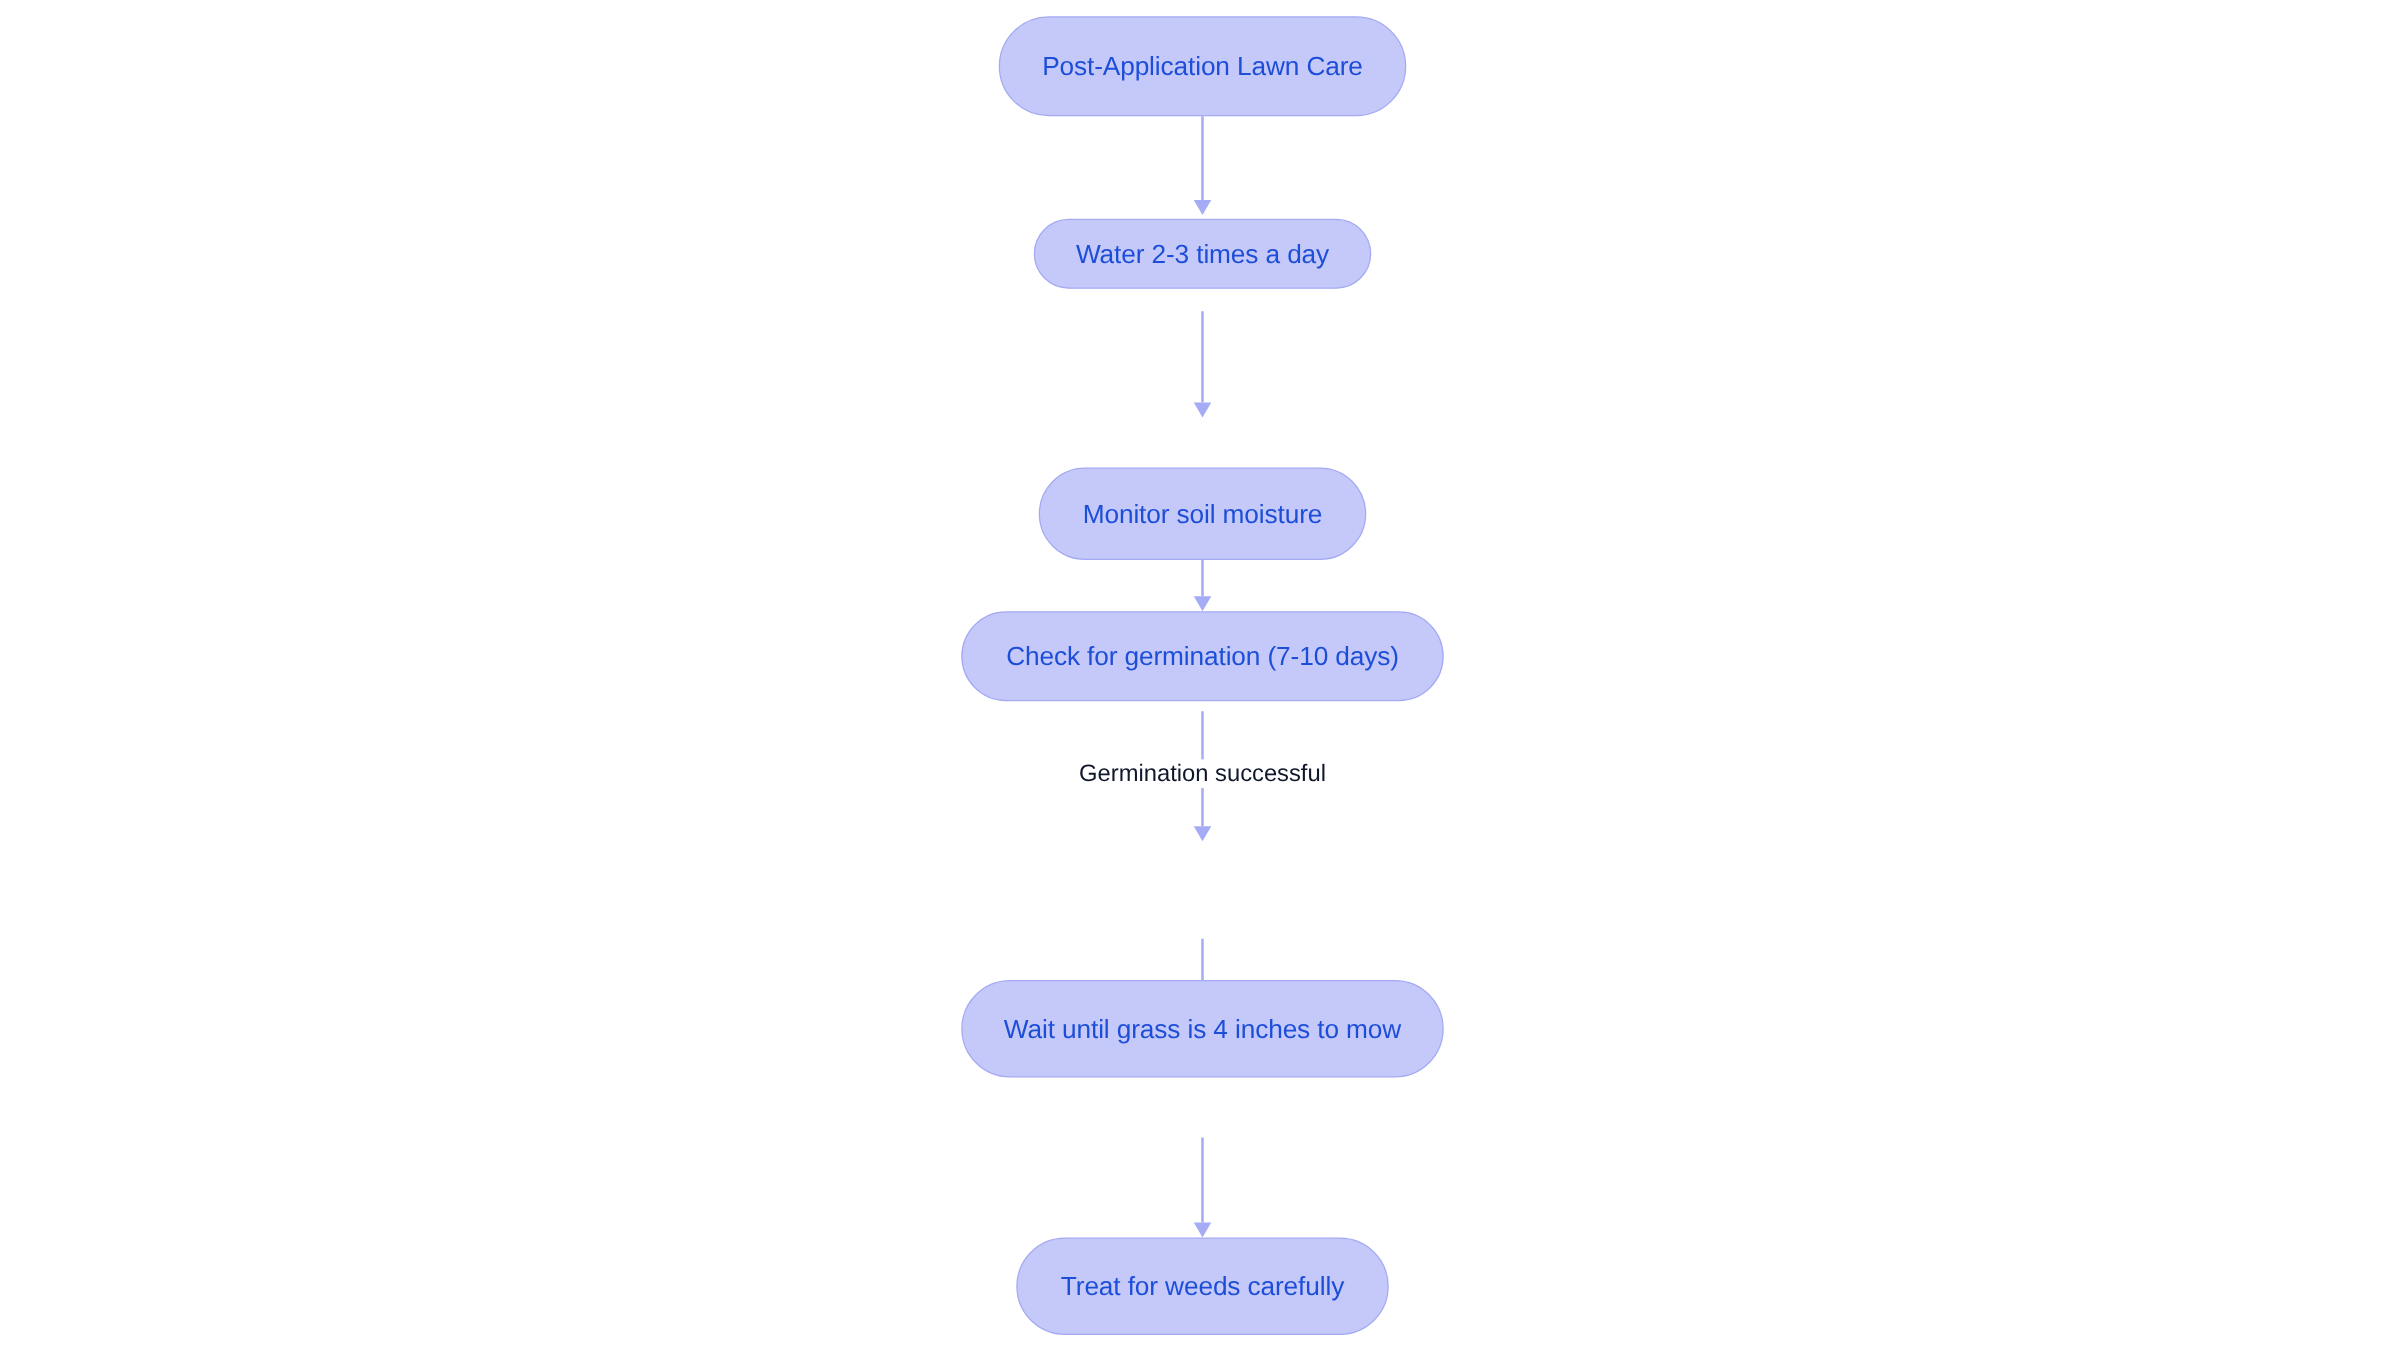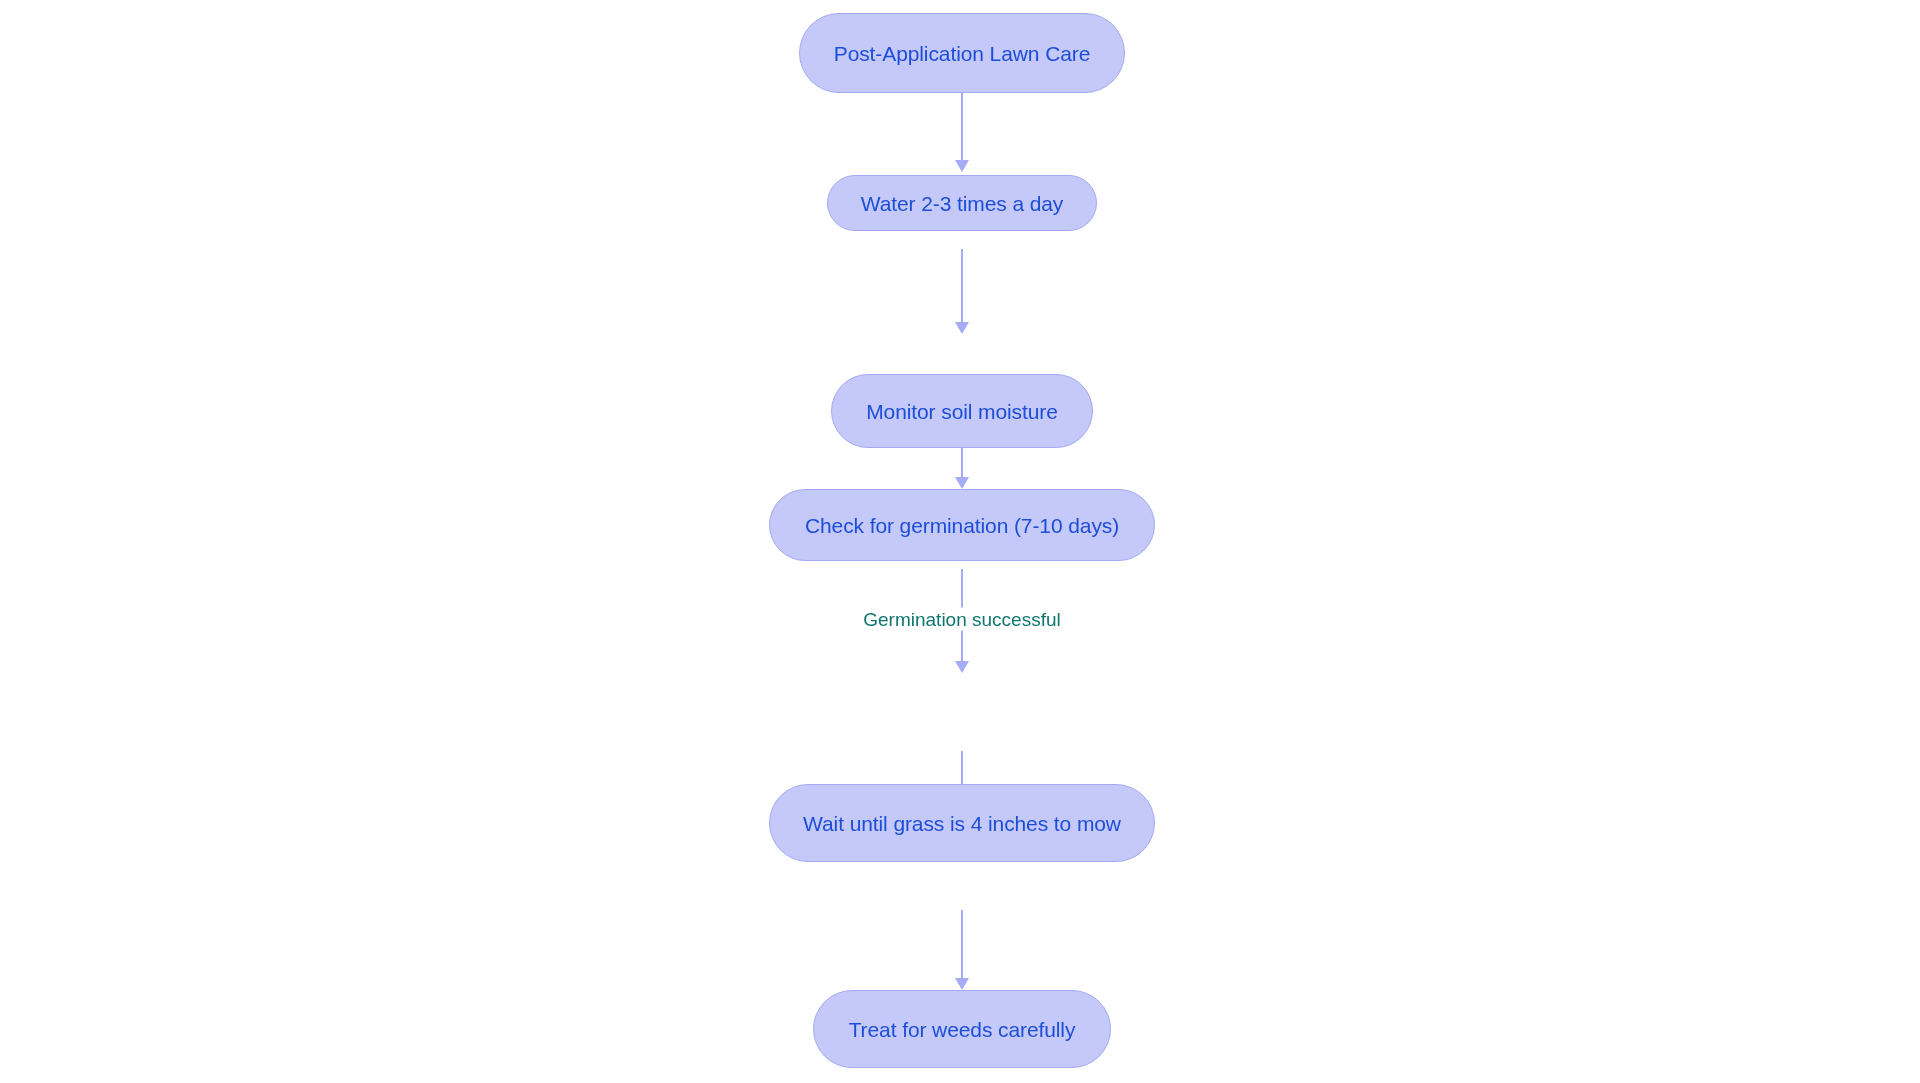--- a/index.html
+++ b/index.html
@@ -67,21 +67,21 @@
     margin-left: -7px;
     border-left: 7px solid transparent;
     border-right: 7px solid transparent;
     border-top: 12px solid #a5abf5;
   }
 
   
   .edge-label {
     position: absolute;
     transform: translate(-50%, -50%);
-    color: #0f766e;
+    color: #0f172a;
     font-family: "Liberation Sans", sans-serif;
     font-size: 19px;
     line-height: 1;
     white-space: nowrap;
     background: #ffffff;
     padding: 2px 6px;
     user-select: none;
   }
 </style>
 </head>

